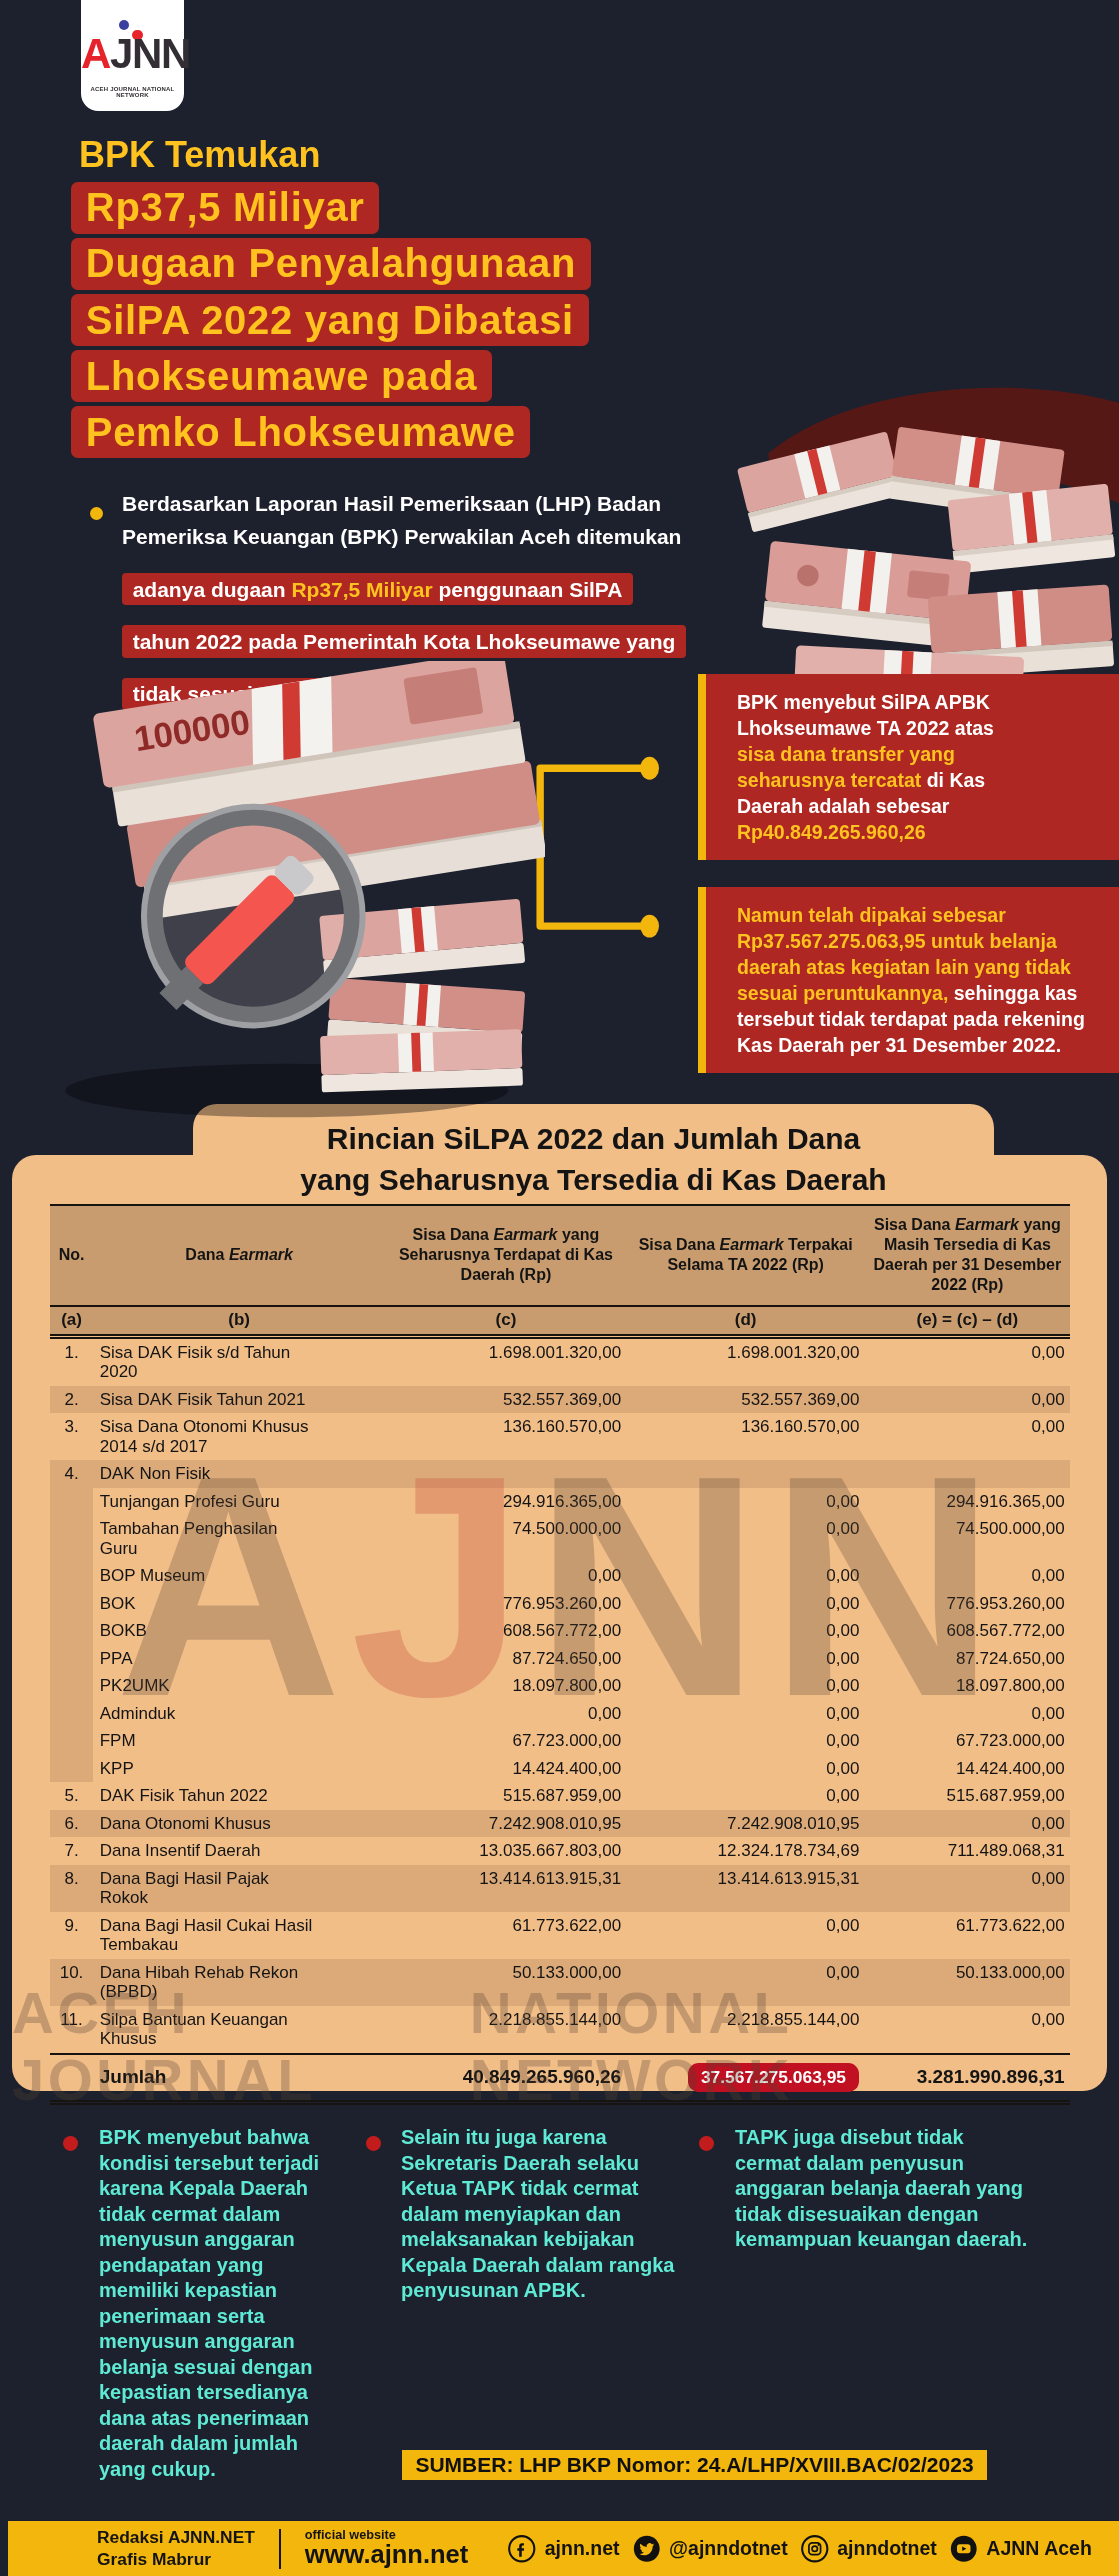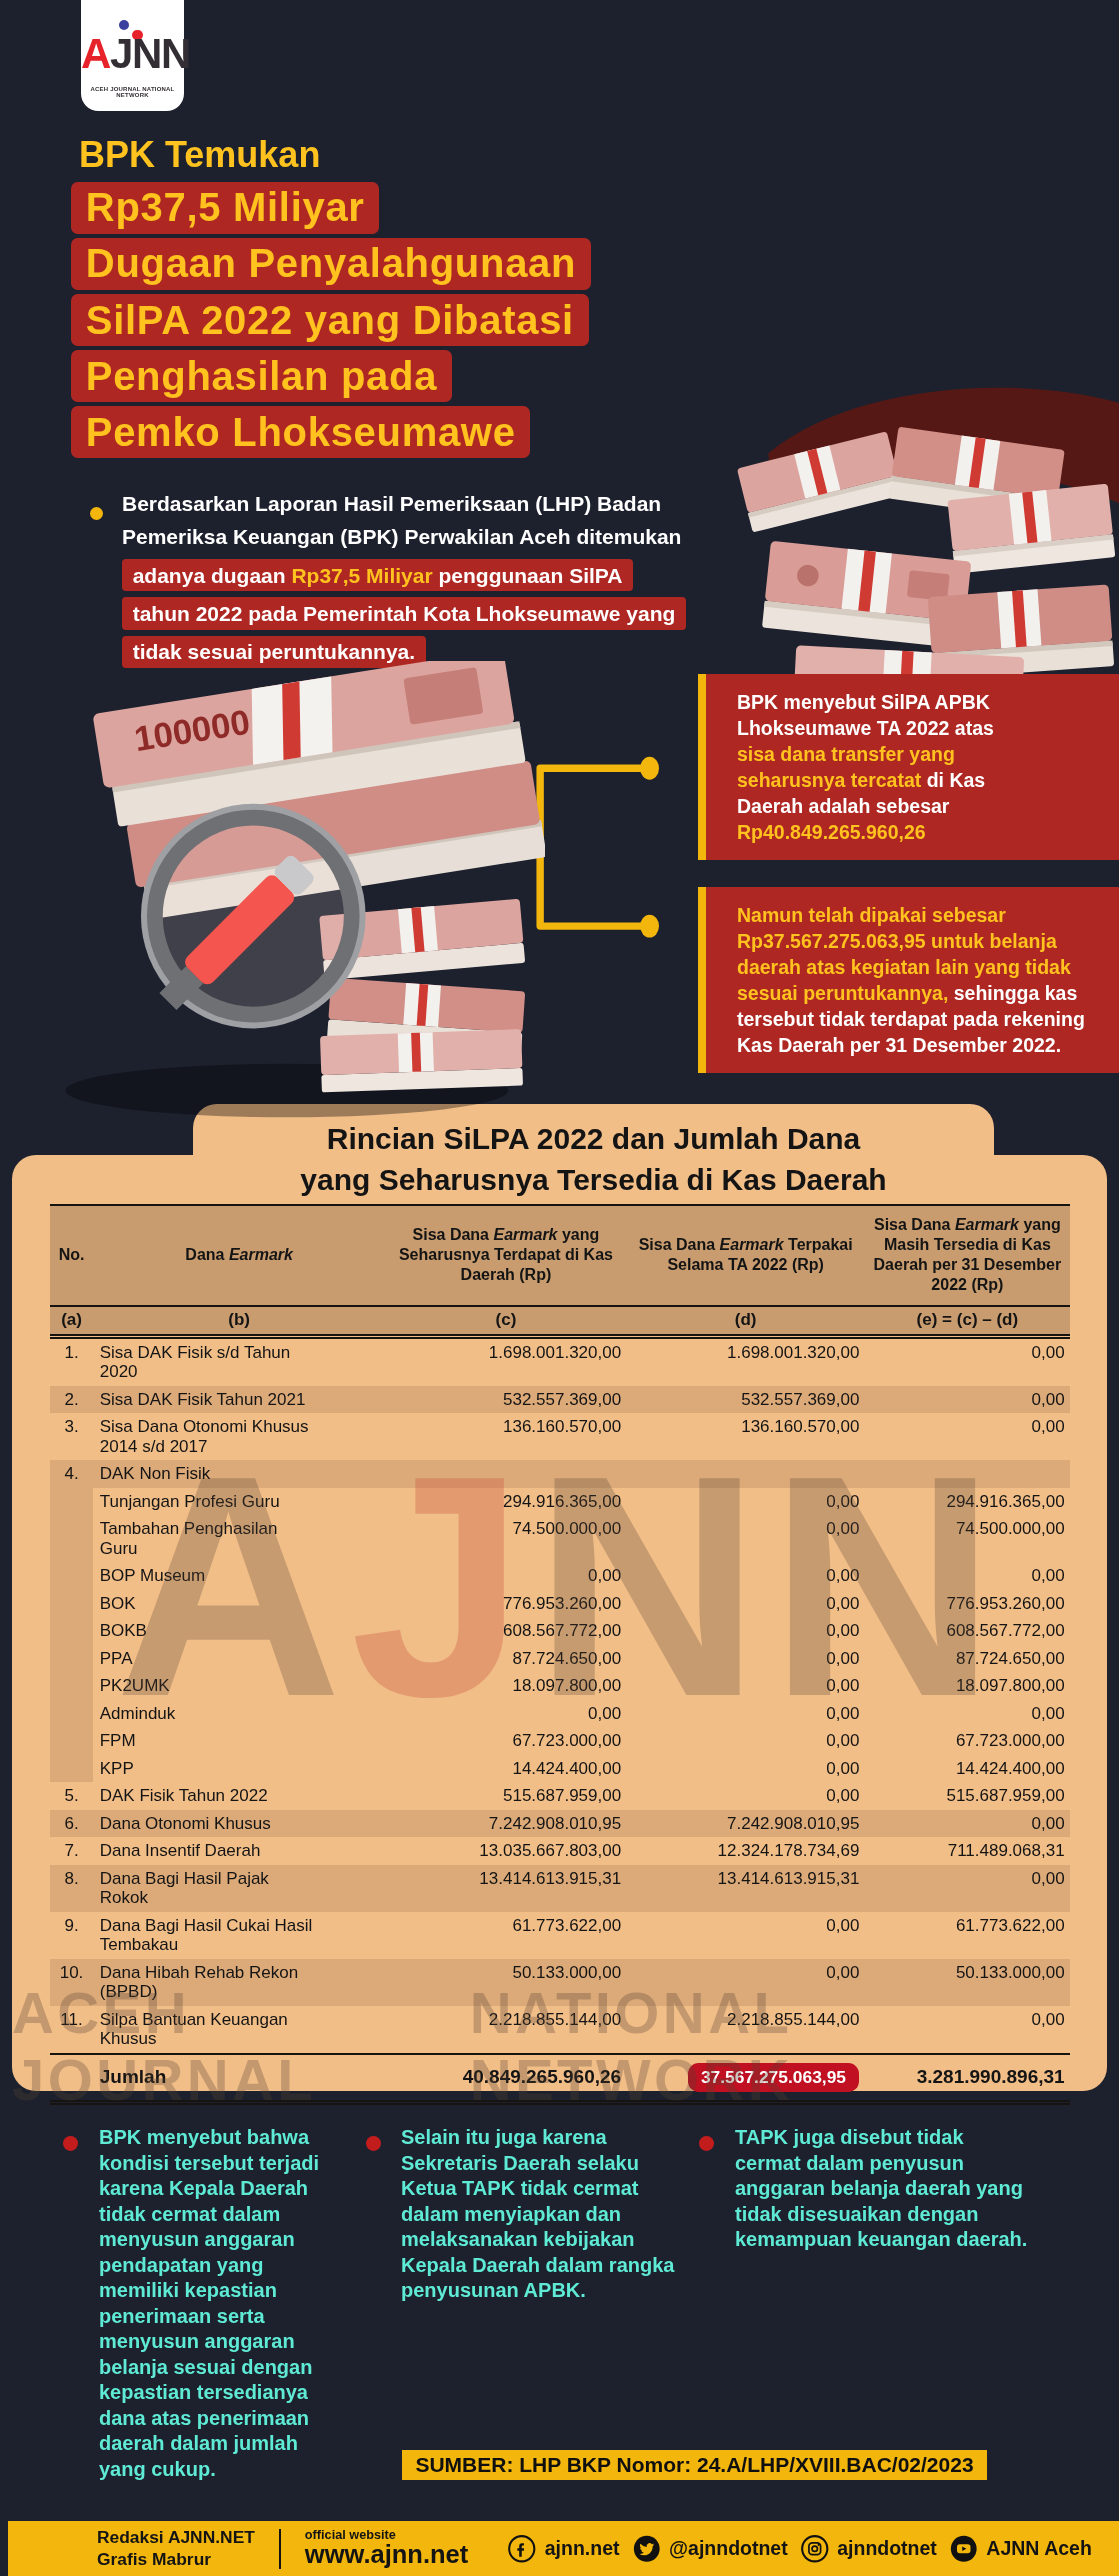--- a/index.html
+++ b/index.html
@@ -24,21 +24,21 @@
   .kicker{left:79px;top:134px;font-size:36px;font-weight:800;color:#FFC21E;z-index:2;}
   .headline{left:71px;top:182px;z-index:2;}
   .hline-row{margin-bottom:4px;}
   .hline{display:inline-block;background:#AF2722;color:#FFC21E;
     font-size:40px;font-weight:800;letter-spacing:0.7px;line-height:44px;
     padding:3.4px 14.8px 4.7px 14.8px;border-radius:6.7px;}
   
   .intro-dot{left:90px;top:507px;width:13.4px;height:13.4px;border-radius:50%;background:#F2B60D;z-index:2;}
   .intro{left:122px;top:487px;width:671px;z-index:2;}
   .intro-plain{color:#ffffff;font-size:21px;font-weight:700;line-height:33px;white-space:pre-line;}
-  .hl-row{margin-top:6px;}
+  .hl-row{margin-top:20px;}
   .hl-pill{display:inline-block;background:#AF2722;border-radius:4px;
     padding:2.7px 10.7px;font-size:21px;font-weight:700;line-height:27px;}
   .c-w{color:#ffffff;} .c-y{color:#FFC21E;}
   
   .callout{width:477px;background:#AF2722;border-left:8px solid #F2B60D;
     padding:14.8px 17.4px 14.8px 31px;box-sizing:border-box;z-index:4;}
   .callout1{left:698px;top:674px;min-height:186px;}
   .callout2{left:698px;top:887px;min-height:177px;}
   .co-line{font-size:19.5px;font-weight:700;line-height:26px;}
   .connector{left:520px;top:748px;z-index:2;}
@@ -103,21 +103,21 @@
   <span class="logo-dot dot-red"></span>
   <div class="logo-letters"><span class="l-red">A</span><span>JNN</span></div>
   <div class="logo-caption">ACEH JOURNAL NATIONAL NETWORK</div>
 </div>
 
 <div class="abs kicker">BPK Temukan</div>
 <div class="abs headline" id="headline-lines">
     <div class="hline-row"><span class="hline">Rp37,5 Miliyar</span></div>
     <div class="hline-row"><span class="hline">Dugaan Penyalahgunaan</span></div>
     <div class="hline-row"><span class="hline">SilPA 2022 yang Dibatasi</span></div>
-    <div class="hline-row"><span class="hline">Penghasilan pada</span></div>
+    <div class="hline-row"><span class="hline">Lhokseumawe pada</span></div>
     <div class="hline-row"><span class="hline">Pemko Lhokseumawe</span></div>
   </div>
 
 <div class="abs intro-dot"></div>
 <div class="abs intro">
   <div class="intro-plain">Berdasarkan Laporan Hasil Pemeriksaan (LHP) Badan
 Pemeriksa Keuangan (BPK) Perwakilan Aceh ditemukan</div>
   <div id="intro-high">
       <div class="hl-row"><span class="hl-pill"><span class="c-w">adanya dugaan </span><span class="c-y">Rp37,5 Miliyar</span><span class="c-w"> penggunaan SilPA</span></span></div>
       <div class="hl-row"><span class="hl-pill"><span class="c-w">tahun 2022 pada Pemerintah Kota Lhokseumawe yang</span></span></div>

